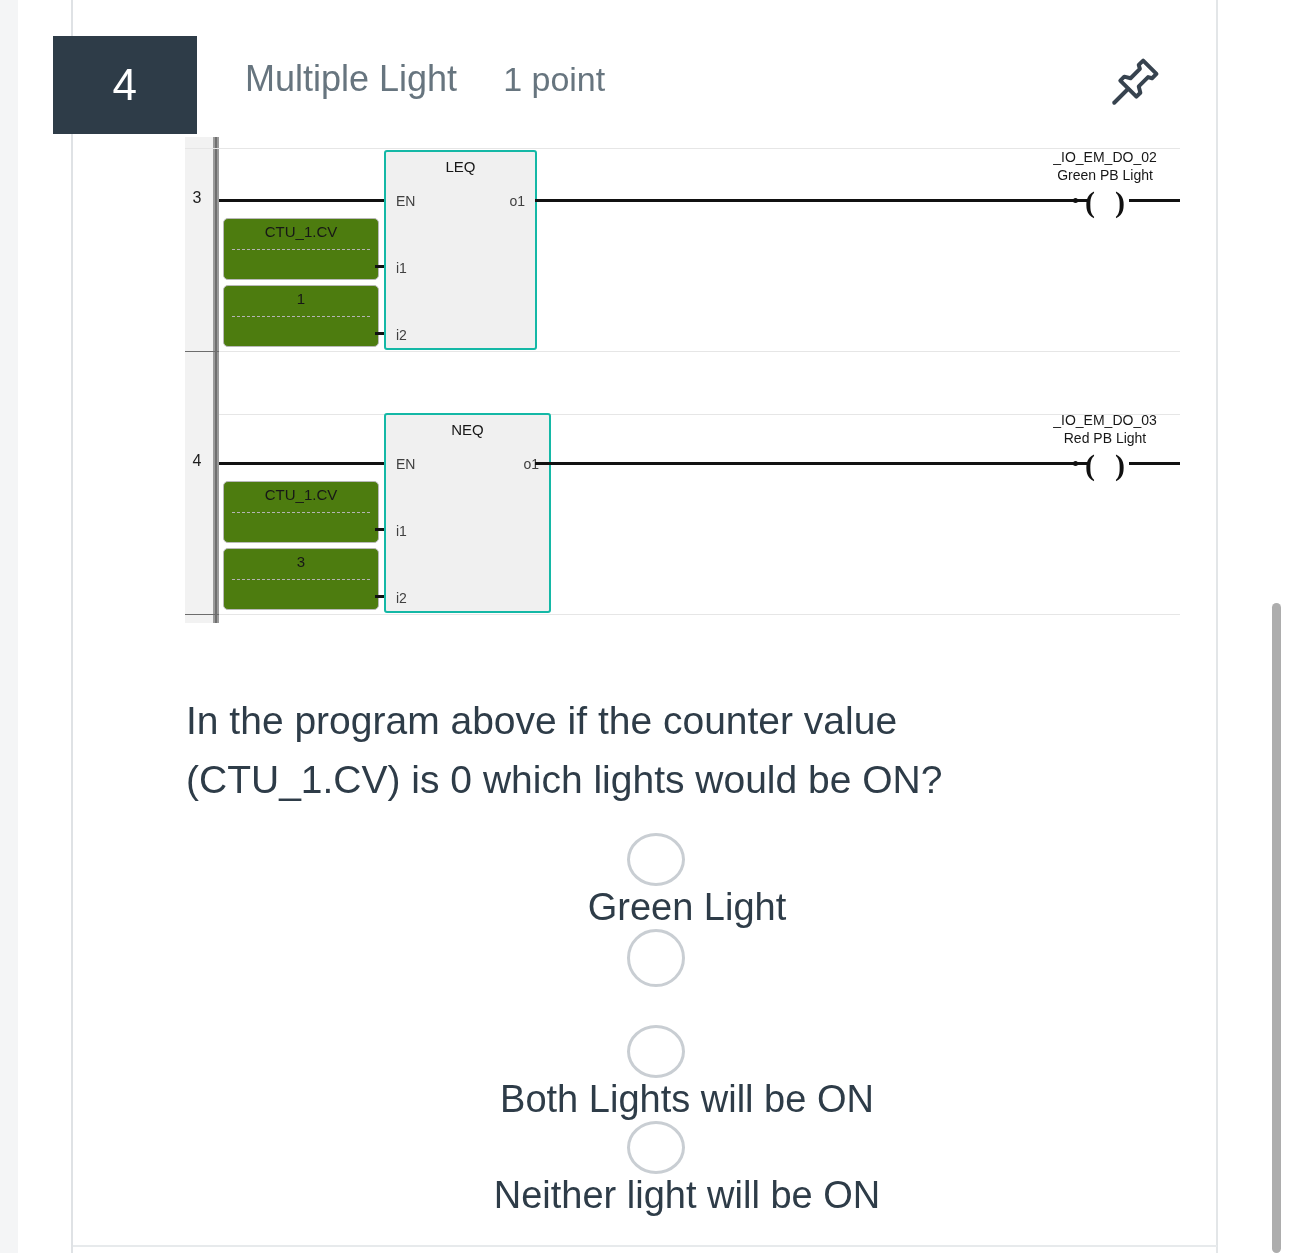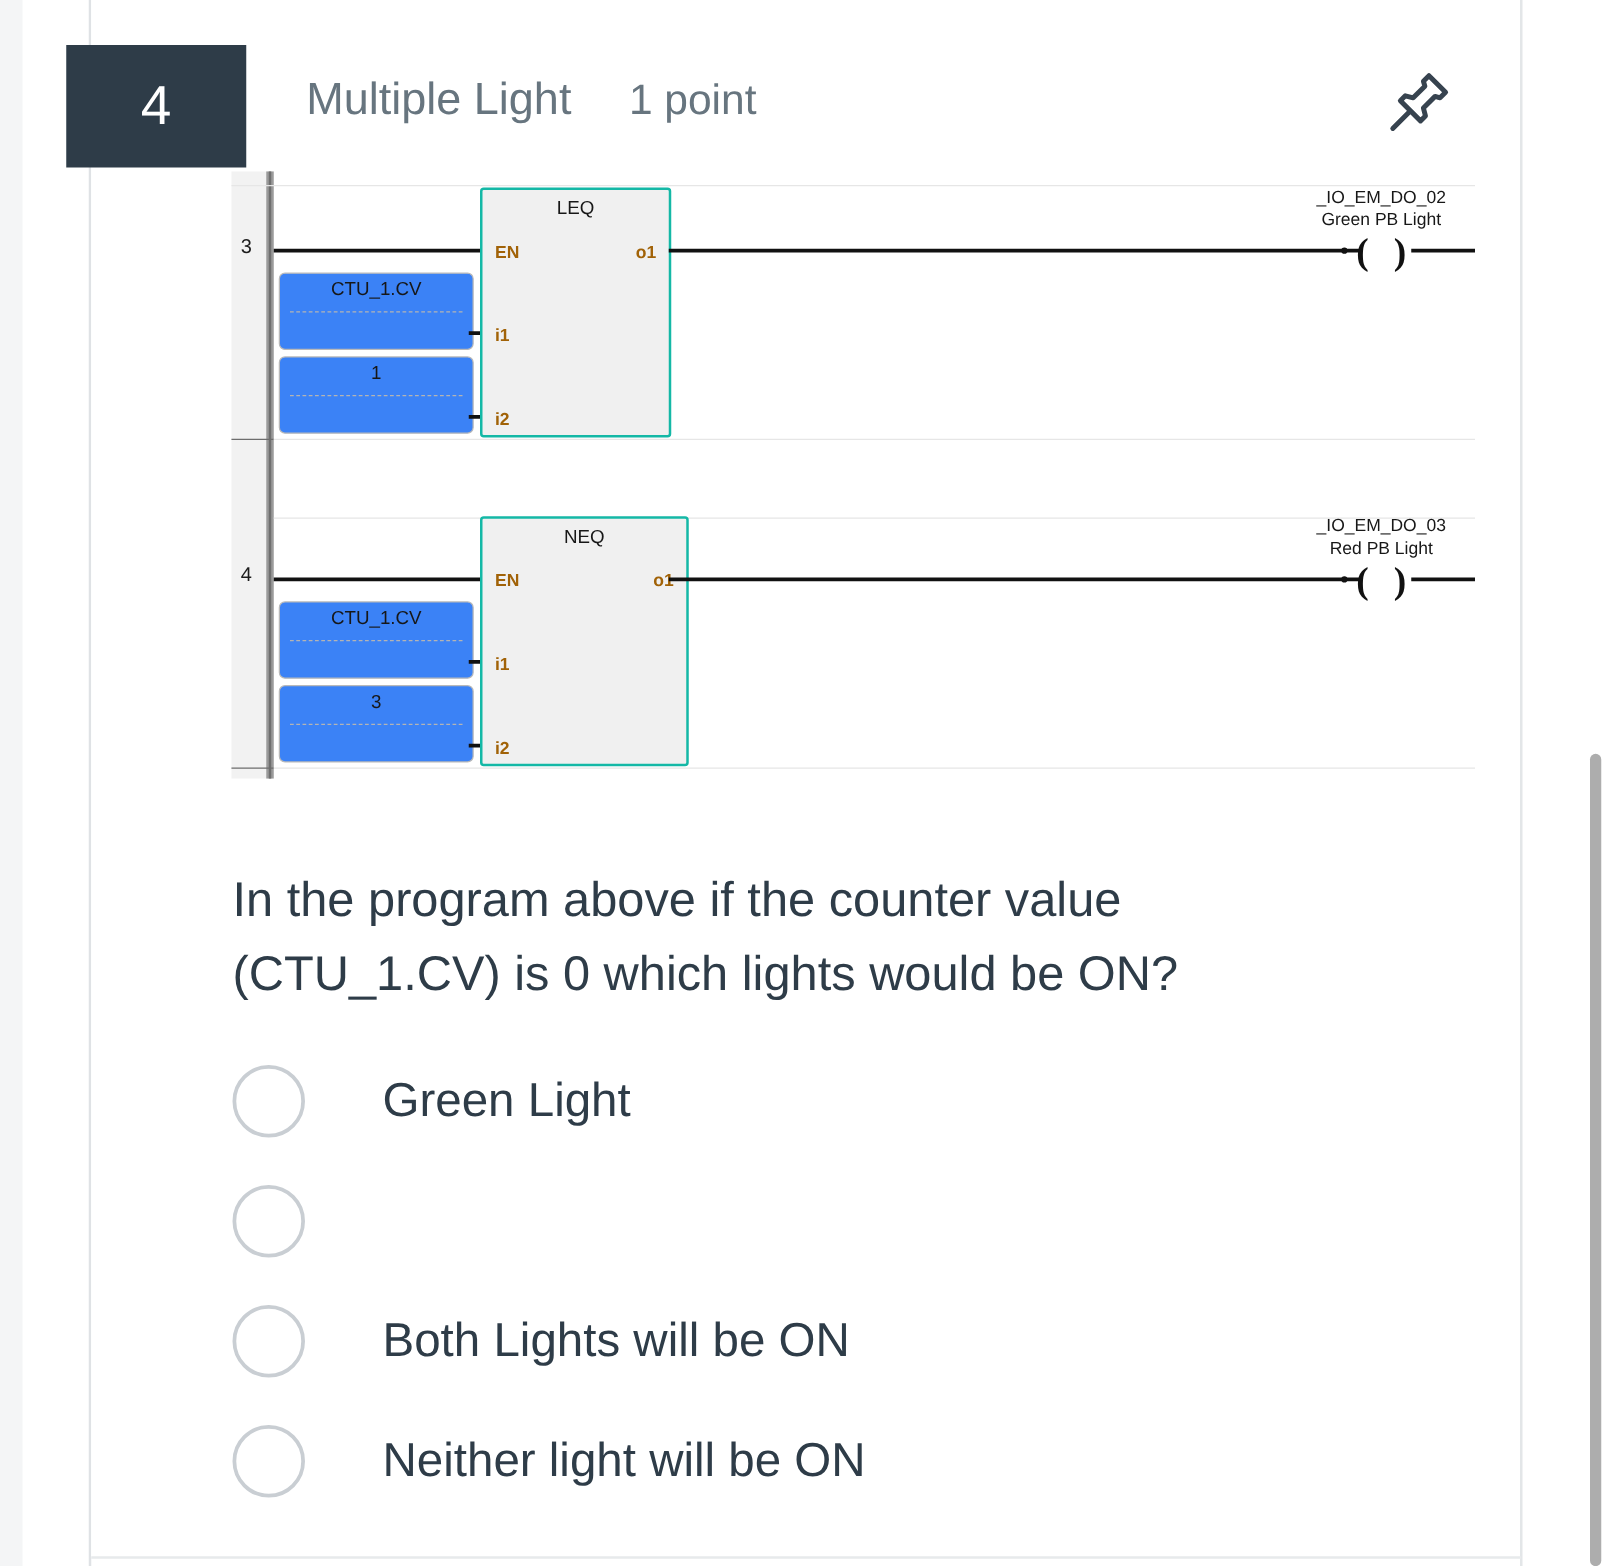--- a/index.html
+++ b/index.html
@@ -97,28 +97,28 @@
 
   .fblock{
     position:absolute; background:#f0f0f0;
     border:2px solid #14b8a6; border-radius:3px;
   }
   .fblock-title{
     position:absolute; left:0; right:0; top:6px; text-align:center;
     font-size:15px; color:#171717;
   }
   .pin-label{
-    position:absolute; font-size:14px; color:#a16207;font-weight:bold;
+    position:absolute; font-size:14px; color:#404040;
   }
   .pin-stub{
     position:absolute; width:14px; height:3px; background:#111;
   }
 
   .operand{
-    position:absolute; background:#3b82f6;
+    position:absolute; background:#4d7c0f;
     border:1px solid #b9b9b9; border-radius:5px;
   }
   .operand-text{
     position:absolute; left:0; right:0; top:4px; text-align:center;
     font-size:15px; color:#171717;
   }
   .operand-dash{
     position:absolute; left:8px; right:8px; top:50%;
     border-top:1px dashed #b4b4b4;
   }
@@ -136,21 +136,21 @@
   
   .question-text{
     position:absolute; left:186px; top:691px; width:920px;
     font-size:39px; line-height:1.52; color:#2e3c48; font-weight:400;
   }
 
   .options{
     position:absolute; left:186px; top:833px; width:940px;
   }
   .option-row{
-    display:flex; align-items:center; height:96px;
+    display:flex; align-items:center; height:96px;flex-direction:column;
   }
   .radio{
     width:58px; height:58px; min-width:58px; border-radius:50%;
     border:3px solid #c9ced3; background:#ffffff;
   }
   .option-label{
     margin-left:62px; font-size:38px; color:#2e3c48; font-weight:400;
     white-space:nowrap;
   }
 </style>

